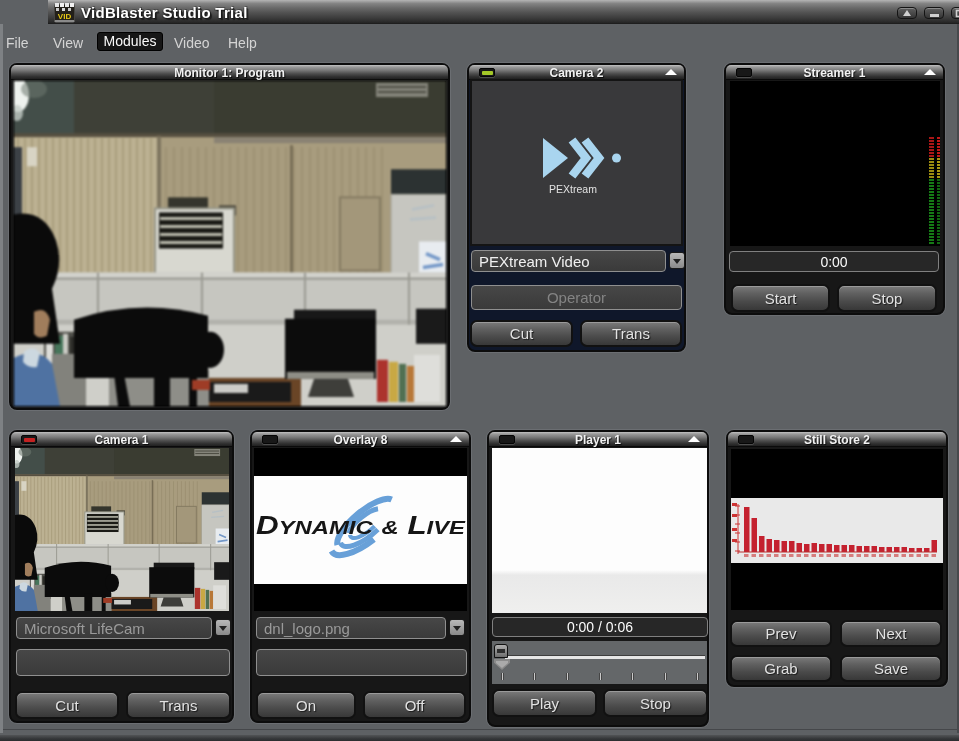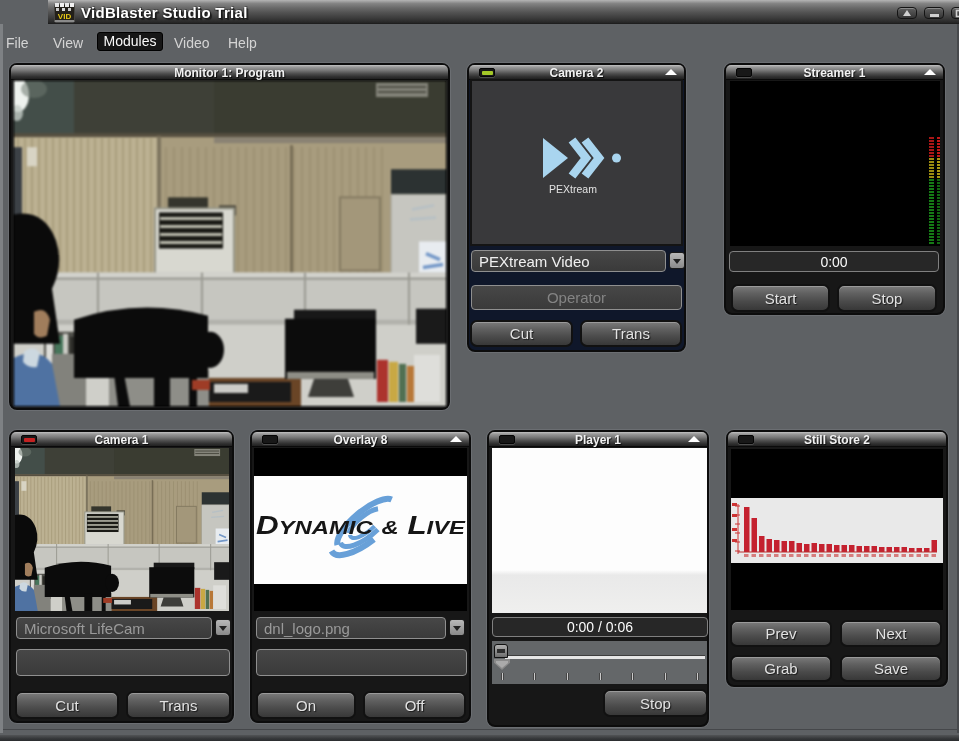--- a/index.html
+++ b/index.html
@@ -550,20 +550,21 @@
     <div style="position:absolute; left:0px; top:31px; width:215px; height:12px;">
       <i style="position:absolute;left:9px;top:1px;width:3px;height:7px;background:#cacaca;border:1px solid #444;border-top:none;border-bottom:none"></i>
       <i style="position:absolute;left:41px;top:1px;width:3px;height:7px;background:#cacaca;border:1px solid #444;border-top:none;border-bottom:none"></i>
       <i style="position:absolute;left:74px;top:1px;width:3px;height:7px;background:#cacaca;border:1px solid #444;border-top:none;border-bottom:none"></i>
       <i style="position:absolute;left:107px;top:1px;width:3px;height:7px;background:#cacaca;border:1px solid #444;border-top:none;border-bottom:none"></i>
       <i style="position:absolute;left:139px;top:1px;width:3px;height:7px;background:#cacaca;border:1px solid #444;border-top:none;border-bottom:none"></i>
       <i style="position:absolute;left:172px;top:1px;width:3px;height:7px;background:#cacaca;border:1px solid #444;border-top:none;border-bottom:none"></i>
       <i style="position:absolute;left:204px;top:1px;width:3px;height:7px;background:#cacaca;border:1px solid #444;border-top:none;border-bottom:none"></i>
     </div>
   </div>
+  <div class="btn" style="left:3px; top:257px; width:105px; height:28px; line-height:25px;">Play</div>
   <div class="btn" style="left:114px; top:257px; width:105px; height:28px; line-height:25px;">Stop</div>
 </div>
 
 <div class="module" style="left:726px; top:430px; width:222px; height:257px;">
   <div class="mtitle">
       <div class="txt">Still Store 2</div>
     <div class="led"></div>
   </div>
   <div class="video" style="left:3px; top:17px; width:212px; height:161px;">
     <svg width="212" height="161" id="histo">

